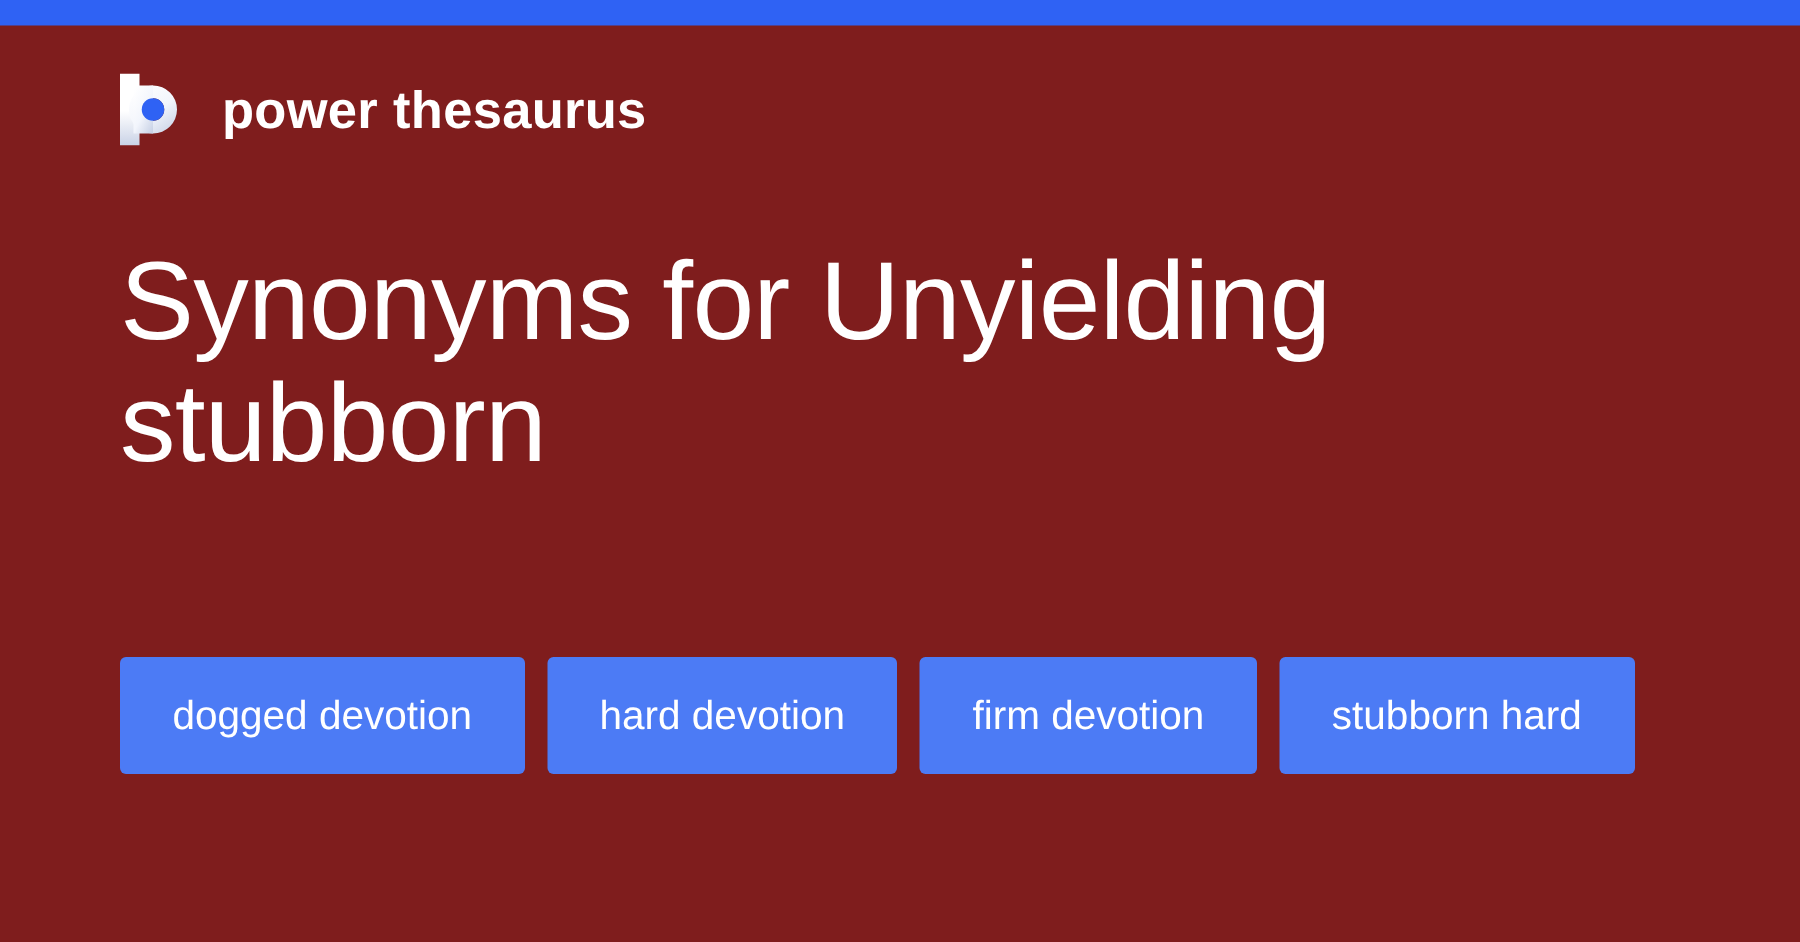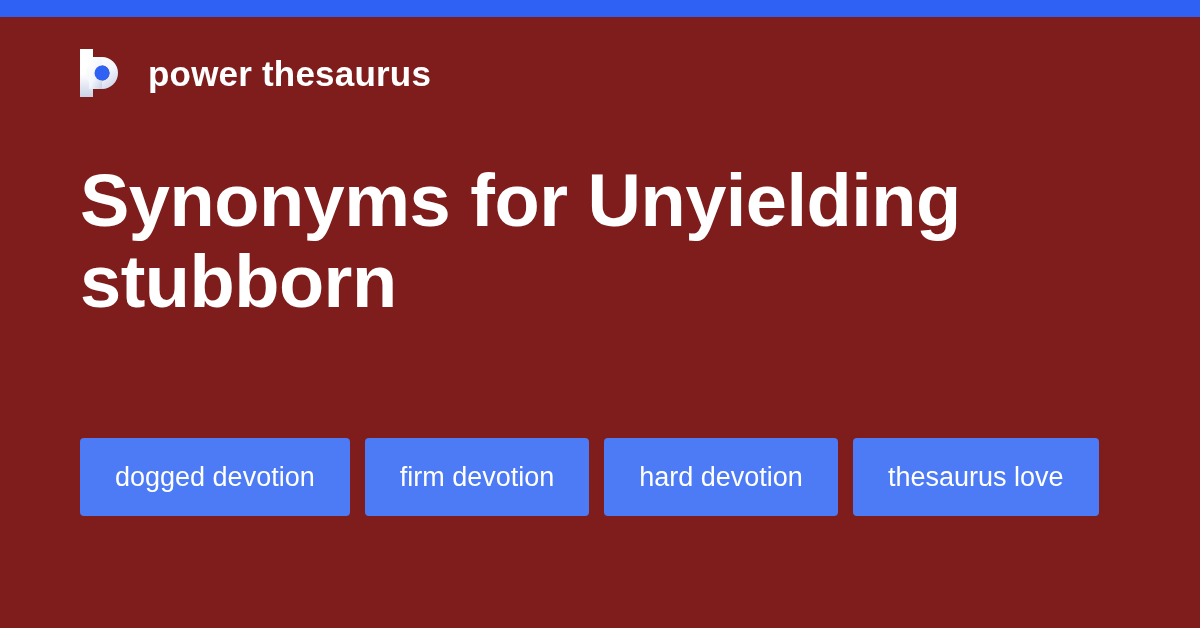--- a/index.html
+++ b/index.html
@@ -52,21 +52,21 @@
   }
 
   
   .headline {
     position: absolute;
     left: 80px;
     top: 143px;
     width: 1010px;
     color: #FFFFFF;
     font-size: 74px;
-    font-weight: bold;
+    font-weight: normal;
     line-height: 1.1;
     letter-spacing: -0.5px;
   }
 
   .headline-line {
     display: block;
     white-space: nowrap;
   }
 
   
@@ -128,18 +128,18 @@
     <span class="brand-name">power thesaurus</span>
   </div>
 
   <h1 class="headline">
     <span class="headline-line">Synonyms for Unyielding</span>
     <span class="headline-line">stubborn</span>
   </h1>
 
   <div class="chips">
     <span class="chip">dogged devotion</span>
+    <span class="chip">hard devotion</span>
     <span class="chip">firm devotion</span>
-    <span class="chip">hard devotion</span>
-    <span class="chip">thesaurus love</span>
+    <span class="chip">stubborn hard</span>
   </div>
 
 </div>
 
 </body></html>

